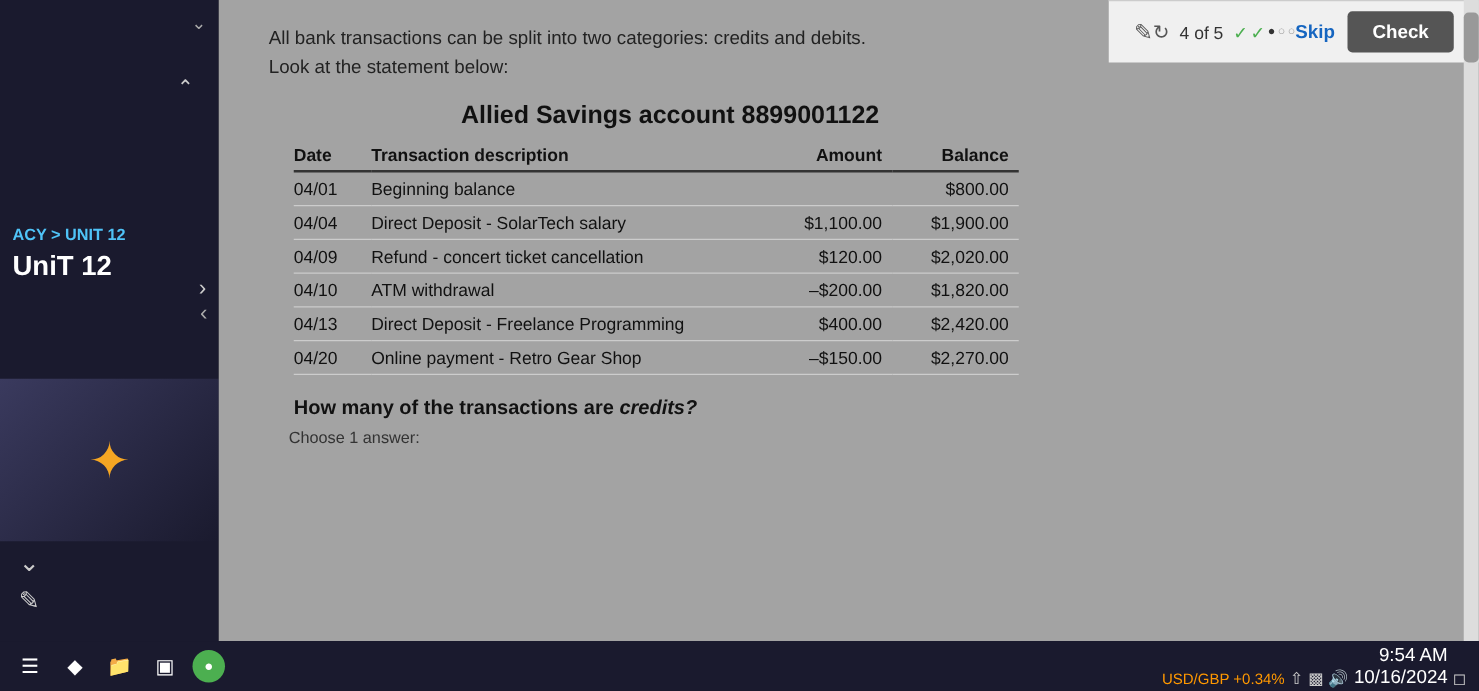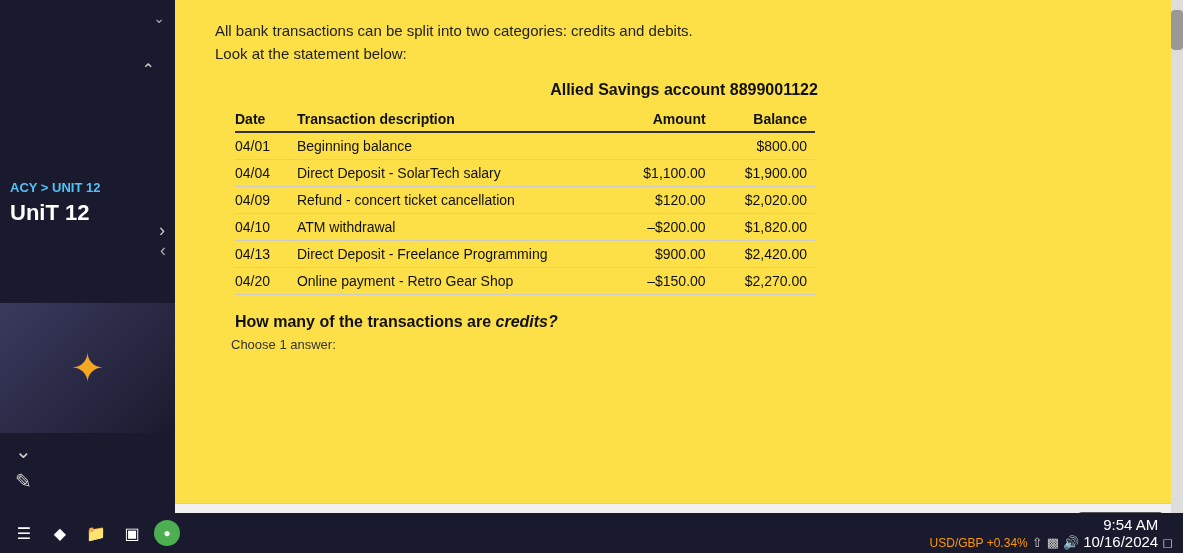--- a/index.html
+++ b/index.html
@@ -93,23 +93,23 @@
       position: absolute;
       bottom: 60px;
       left: 15px;
       color: #ccc;
       font-size: 20px;
     }
 
     
     .main-content {
       flex: 1;
-      background: #fde047;
-      display: flex;
-      flex-direction: column;
+      background: #a3a3a3;
+      display: flex;
+      flex-direction: row;
       position: relative;
     }
 
     
     .scroll-bar-right {
       position: absolute;
       right: 0;
       top: 0;
       width: 12px;
       height: 100%;
@@ -132,21 +132,21 @@
 
     .intro-text {
       font-size: 15px;
       color: #222;
       margin-bottom: 16px;
       line-height: 1.5;
     }
 
     .table-title {
       text-align: center;
-      font-size: 16px;
+      font-size: 20px;
       font-weight: bold;
       color: #111;
       margin-bottom: 8px;
     }
 
     .bank-table {
       width: 580px;
       border-collapse: collapse;
       margin: 0 auto 0 20px;
       font-size: 14px;
@@ -370,21 +370,21 @@
     </tr>
           <tr>
       <td class="date-col">04/10</td>
       <td class="desc-col">ATM withdrawal</td>
       <td class="amount-col amount-negative">–$200.00</td>
       <td class="balance-col">$1,820.00</td>
     </tr>
           <tr>
       <td class="date-col">04/13</td>
       <td class="desc-col">Direct Deposit - Freelance Programming</td>
-      <td class="amount-col amount-positive">$900.00</td>
+      <td class="amount-col amount-positive">$400.00</td>
       <td class="balance-col">$2,420.00</td>
     </tr>
           <tr>
       <td class="date-col">04/20</td>
       <td class="desc-col">Online payment - Retro Gear Shop</td>
       <td class="amount-col amount-negative">–$150.00</td>
       <td class="balance-col">$2,270.00</td>
     </tr>
         </tbody>
     </table>

